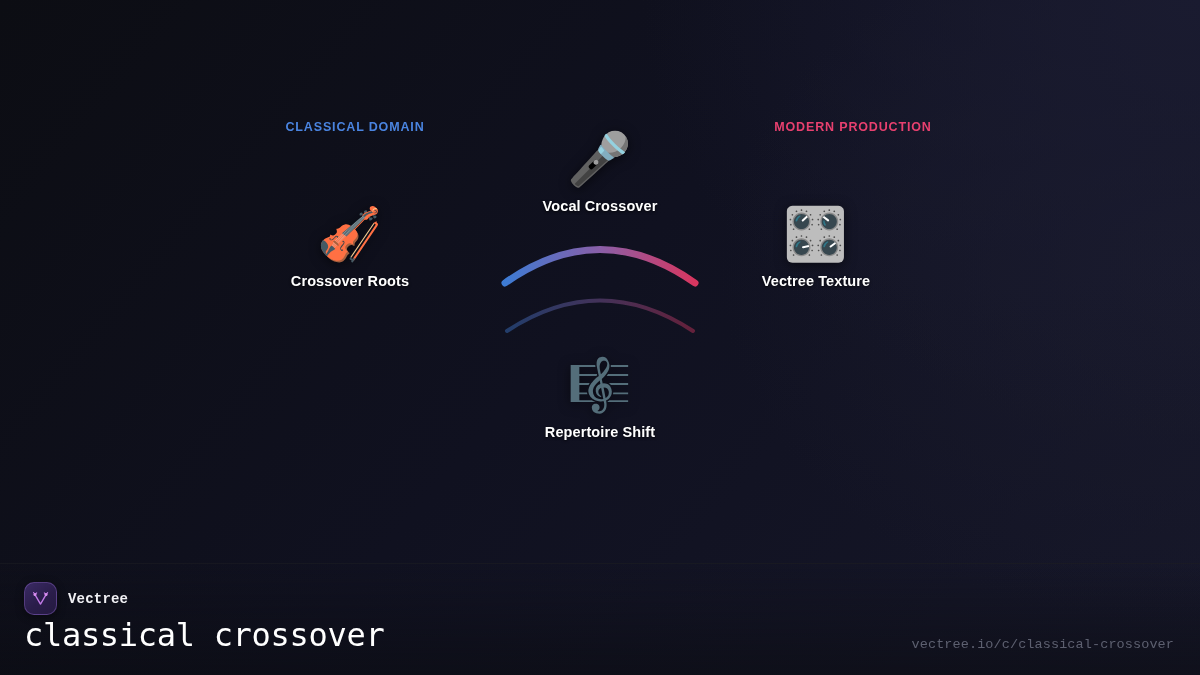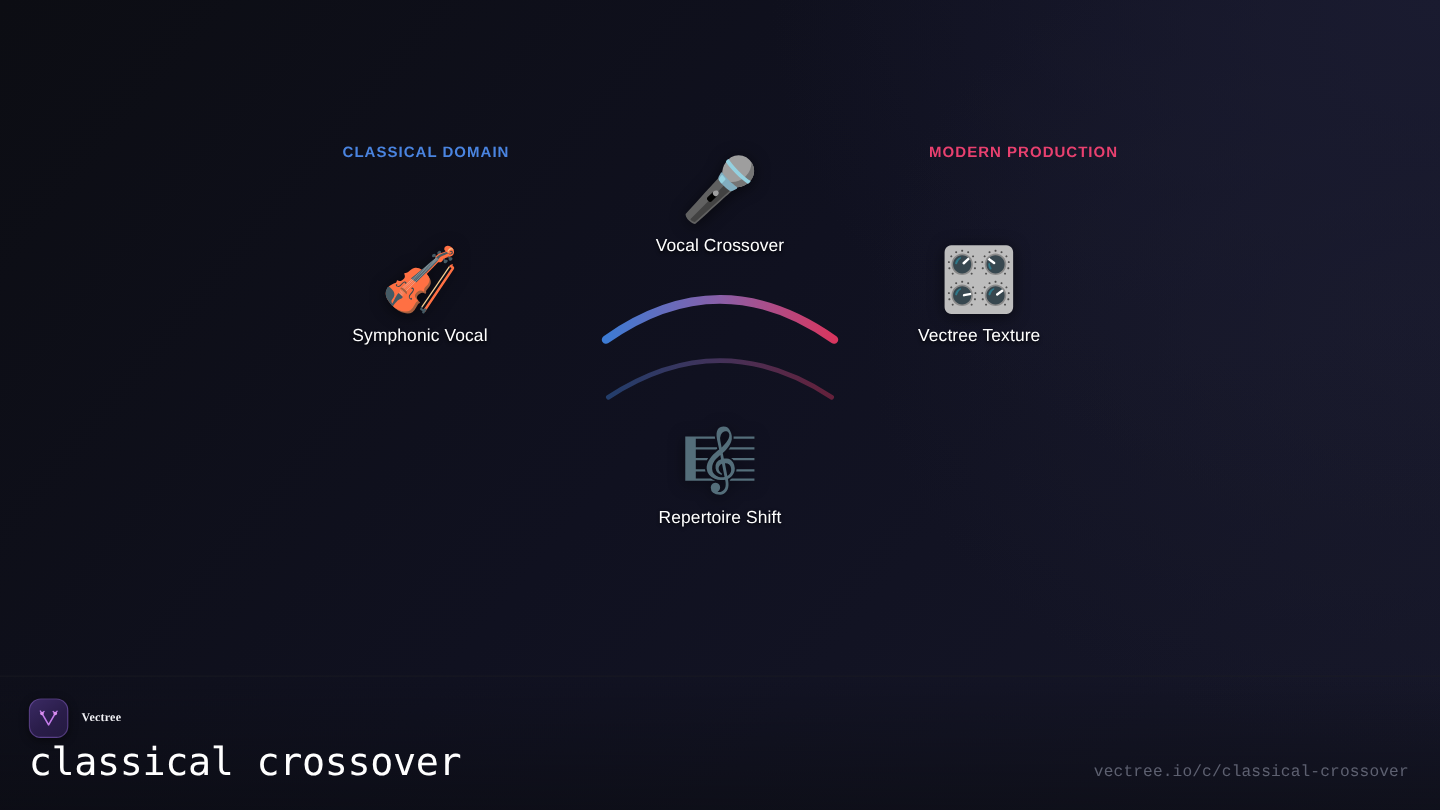--- a/index.html
+++ b/index.html
@@ -48,21 +48,21 @@
   .node-emoji {
     font-size:52px;
     line-height:1;
     display:block;
     font-family:"DejaVu Sans", sans-serif;
     filter:drop-shadow(0 2px 6px rgba(0,0,0,.55));
   }
   .node-label {
     margin-top:13px;
     font-size:14.5px;
-    font-weight:normal;
+    font-weight:bold;
     color:#ffffff;
     white-space:nowrap;
     letter-spacing:.1px;
     text-shadow:0 1px 3px rgba(0,0,0,.8);
   }
 
   
   .col-head {
     position:absolute;
     transform:translate(-50%,-50%);
@@ -89,22 +89,22 @@
   }
   #brand-logo {
     width:33px; height:33px;
     border-radius:10px;
     background:linear-gradient(145deg,#3a2a63 0%,#2a1d4a 55%,#241a40 100%);
     border:1px solid rgba(168,120,235,.34);
     display:flex; align-items:center; justify-content:center;
     box-shadow:0 2px 8px rgba(0,0,0,.45);
   }
   #brand-name {
-    font-family:Liberation Serif, serif;
-    font-size:10px;
+    font-family:Liberation Mono, monospace;
+    font-size:14px;
     font-weight:bold;
     color:#f0f0f4;
     letter-spacing:.2px;
   }
   #page-title {
     position:absolute;
     left:24px; top:52px;
     font-family:"DejaVu Sans Mono", monospace;
     font-size:32px;
     font-weight:normal;
@@ -143,21 +143,21 @@
 
     <div class="col-head" style="left:355px; top:127px; color:#4a84e0;">
       <span>CLASSICAL DOMAIN</span>
     </div>
     <div class="col-head" style="left:853px; top:127px; color:#e8406f;">
       <span>MODERN PRODUCTION</span>
     </div>
 
     <div class="node" style="left:350px; top:248px;">
       <span class="node-emoji">🎻</span>
-      <span class="node-label">Symphonic Vocal</span>
+      <span class="node-label">Crossover Roots</span>
     </div>
 
     <div class="node" style="left:600px; top:173px;">
       <span class="node-emoji">🎤</span>
       <span class="node-label">Vocal Crossover</span>
     </div>
 
     <div class="node" style="left:816px; top:248px;">
       <span class="node-emoji">🎛️</span>
       <span class="node-label">Vectree Texture</span>

